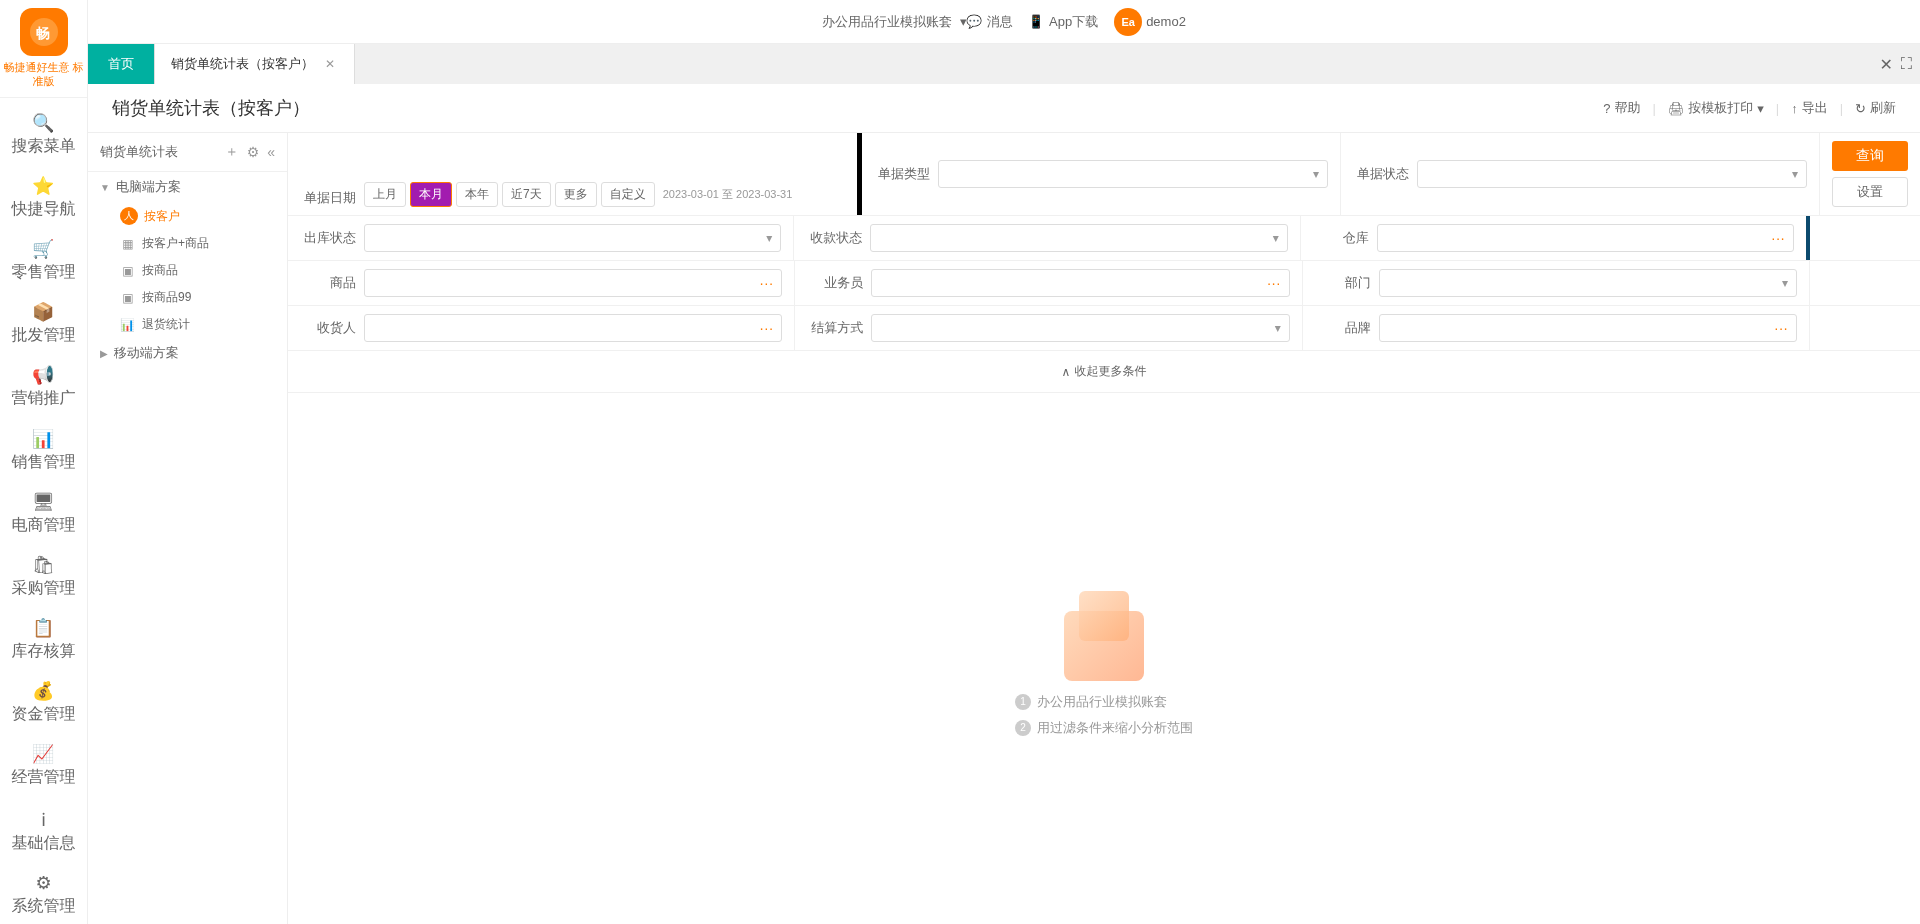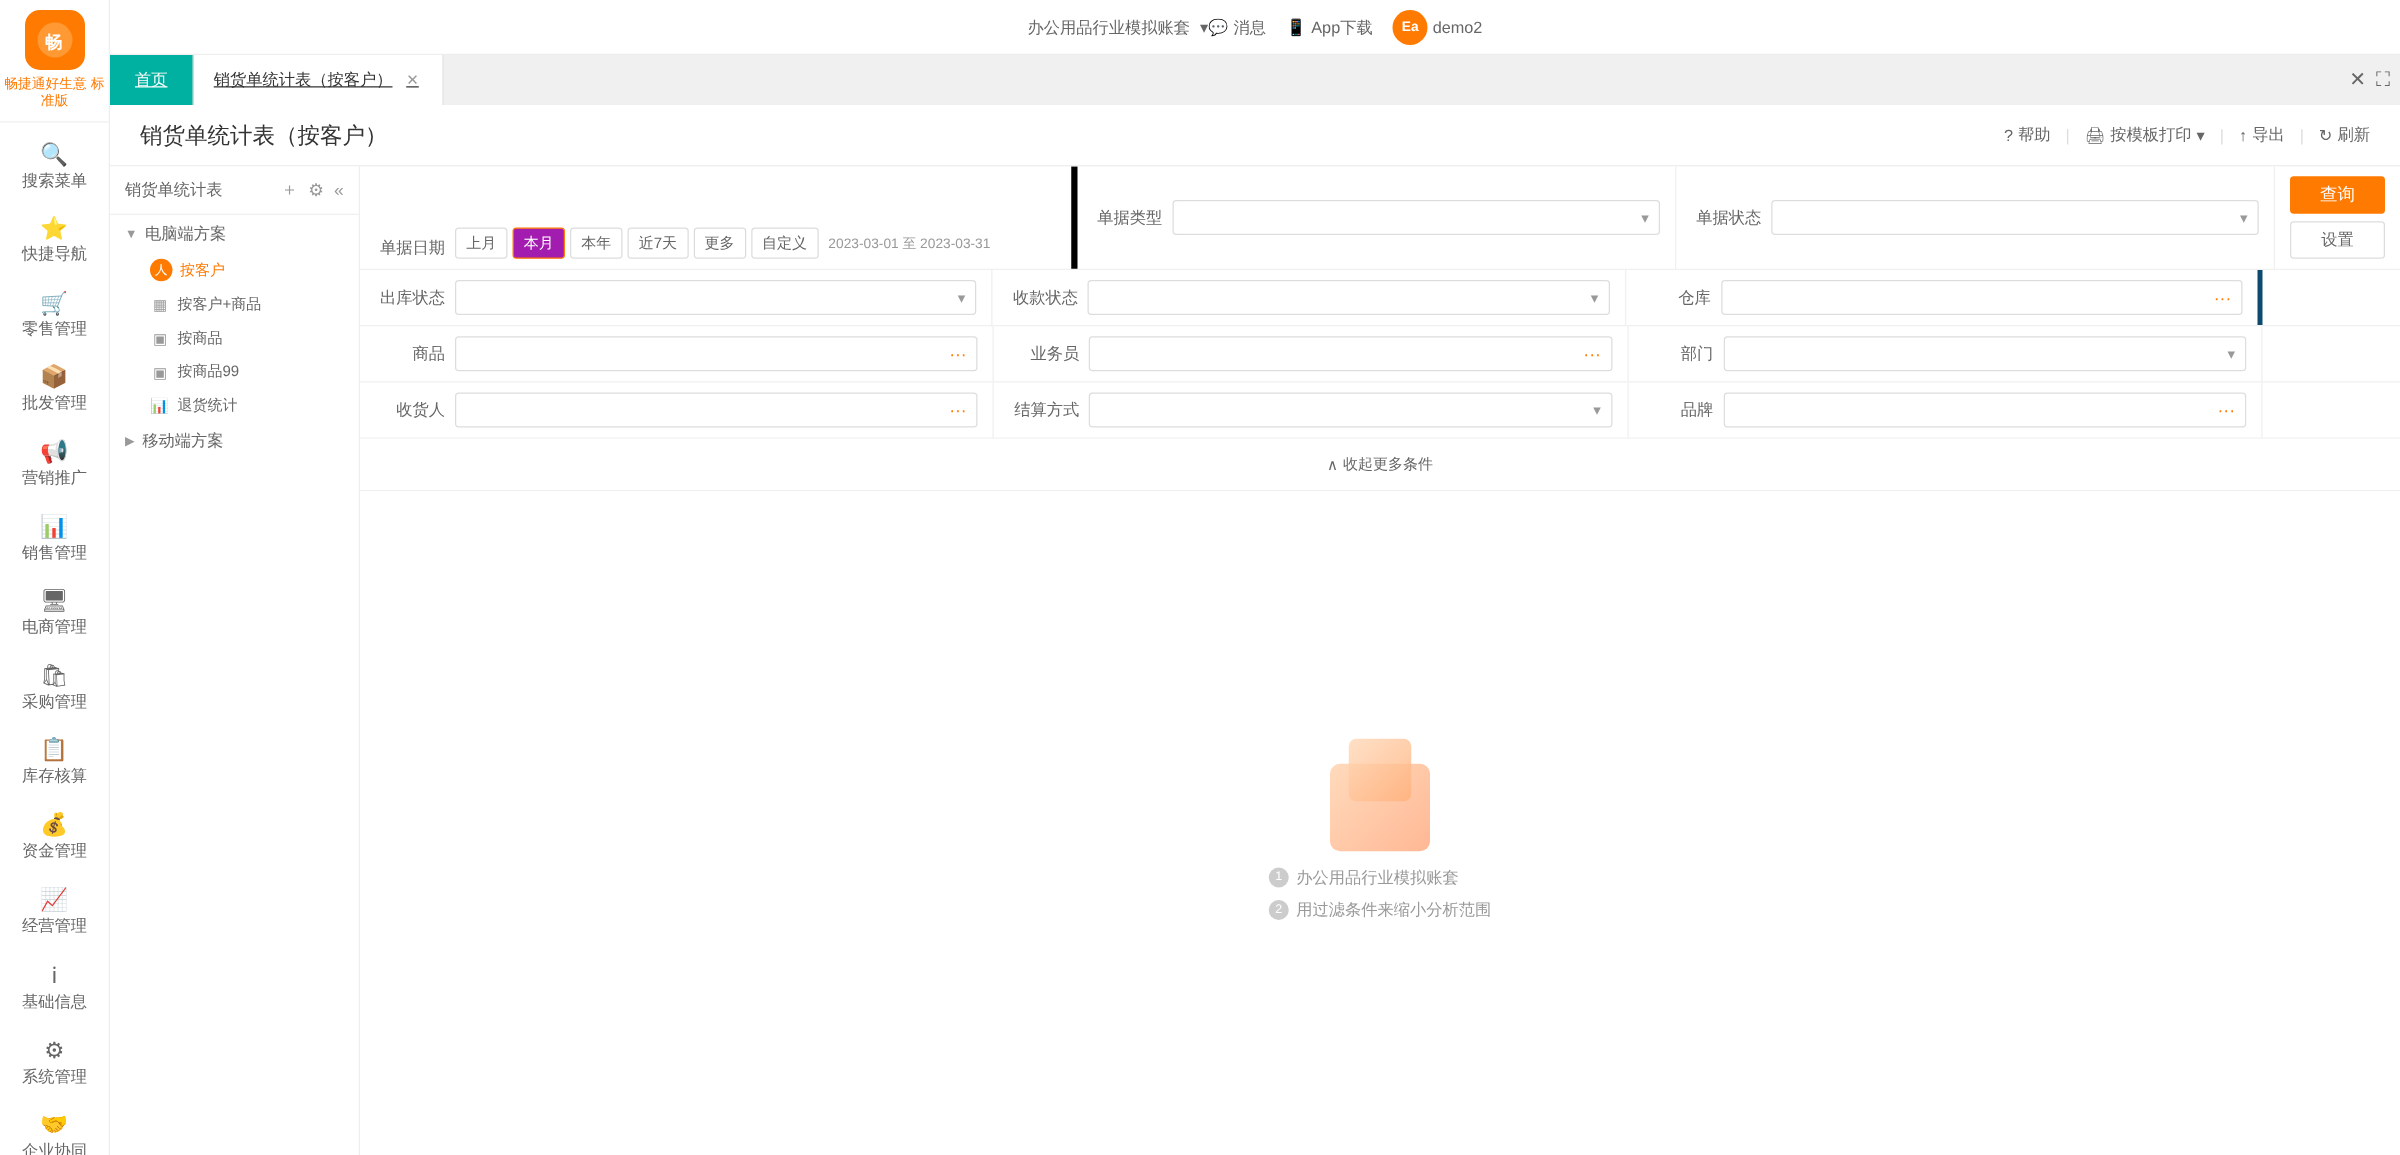--- a/index.html
+++ b/index.html
@@ -7,37 +7,37 @@
 
     
     .sidebar { width: 88px; background: #fff; display: flex; flex-direction: column; align-items: center; border-right: 1px solid #eee; flex-shrink: 0; }
     .logo-area { width: 100%; padding: 8px 0; display: flex; flex-direction: column; align-items: center; border-bottom: 1px solid #f0f0f0; }
     .logo-icon { width: 48px; height: 48px; background: #ff7a00; border-radius: 12px; display: flex; align-items: center; justify-content: center; }
     .logo-icon svg { width: 32px; height: 32px; }
     .logo-text { font-size: 11px; color: #ff7a00; margin-top: 4px; text-align: center; line-height: 1.3; }
     .sidebar-nav { width: 100%; flex: 1; overflow-y: auto; display: flex; flex-direction: column; align-items: center; padding: 4px 0; }
     .sidebar-item { width: 100%; display: flex; flex-direction: column; align-items: center; padding: 10px 4px; cursor: pointer; color: #666; font-size: 12px; border-radius: 4px; }
     .sidebar-item-icon { font-size: 18px; margin-bottom: 2px; }
-    .sidebar-item-label { font-size: 13px; text-align: center; line-height: 1.2; }
+    .sidebar-item-label { font-size: 16px; text-align: center; line-height: 1.2; }
 
     
     .main { flex: 1; display: flex; flex-direction: column; overflow: hidden; }
 
     
     .topbar { height: 44px; background: #fff; display: flex; align-items: center; justify-content: center; padding: 0 16px; border-bottom: 1px solid #eee; flex-shrink: 0; }
     .topbar-left { display: flex; align-items: center; gap: 8px; }
     .topbar-title { font-size: 13px; color: #666; }
     .topbar-dropdown { font-size: 13px; color: #666; cursor: pointer; }
     .topbar-right { display: flex; align-items: center; gap: 16px; }
     .topbar-action { display: flex; align-items: center; gap: 4px; color: #666; cursor: pointer; font-size: 13px; }
     .avatar { width: 28px; height: 28px; background: #ff7a00; border-radius: 50%; display: flex; align-items: center; justify-content: center; color: #fff; font-size: 11px; overflow: hidden; }
 
     
     .tabbar { height: 40px; background: #f0f0f0; display: flex; align-items: stretch; flex-shrink: 0; }
-    .tab { display: flex; align-items: center; padding: 0 16px; cursor: pointer; font-size: 13px; color: #666; border-right: 1px solid #ddd; gap: 8px; background: #f0f0f0; text-decoration: underline; }
+    .tab { display: flex; align-items: center; padding: 0 16px; cursor: pointer; font-size: 13px; color: #666; border-right: 1px solid #ddd; gap: 8px; background: #f0f0f0; }
     .tab.active { background: #fff; color: #333; }
     .tab-home { background: #00b0a0; color: #fff; padding: 0 20px; }
     .tab-close { width: 16px; height: 16px; display: flex; align-items: center; justify-content: center; border-radius: 50%; color: #999; font-size: 12px; cursor: pointer; }
 
     
     .content { flex: 1; overflow: hidden; display: flex; flex-direction: column; background: #f5f5f5; }
 
     
     .page-header { background: #fff; padding: 12px 24px; display: flex; align-items: center; justify-content: space-between; border-bottom: 1px solid #eee; flex-shrink: 0; }
     .page-title { font-size: 18px; font-weight: 500; color: #333; }

